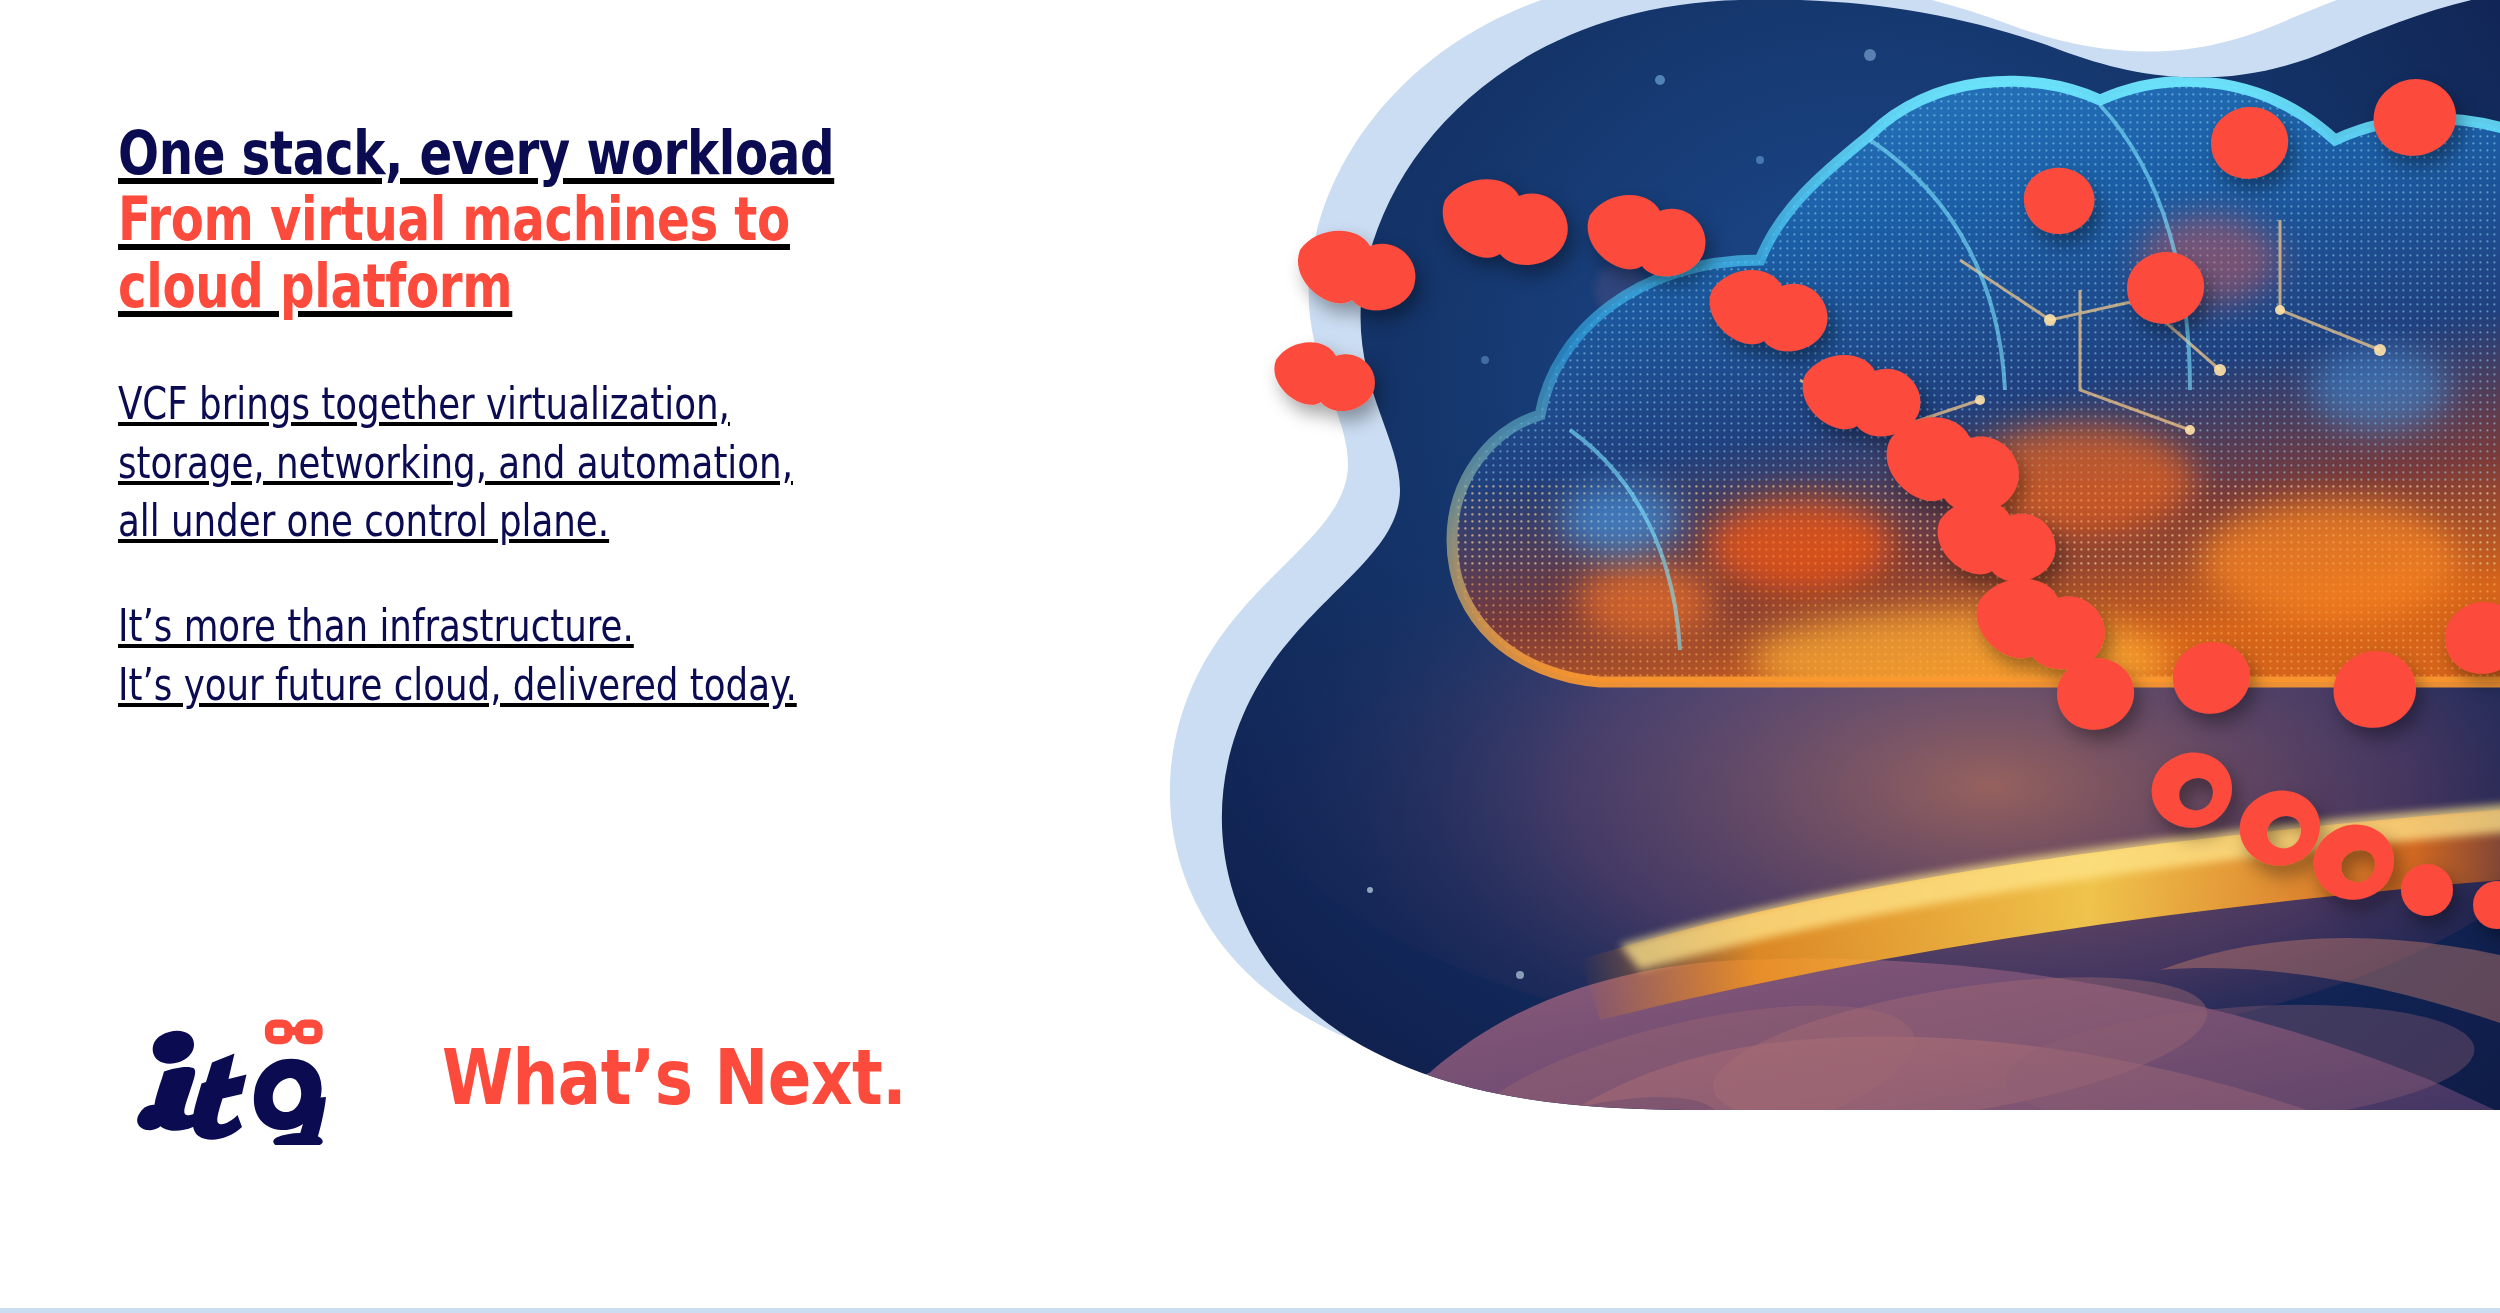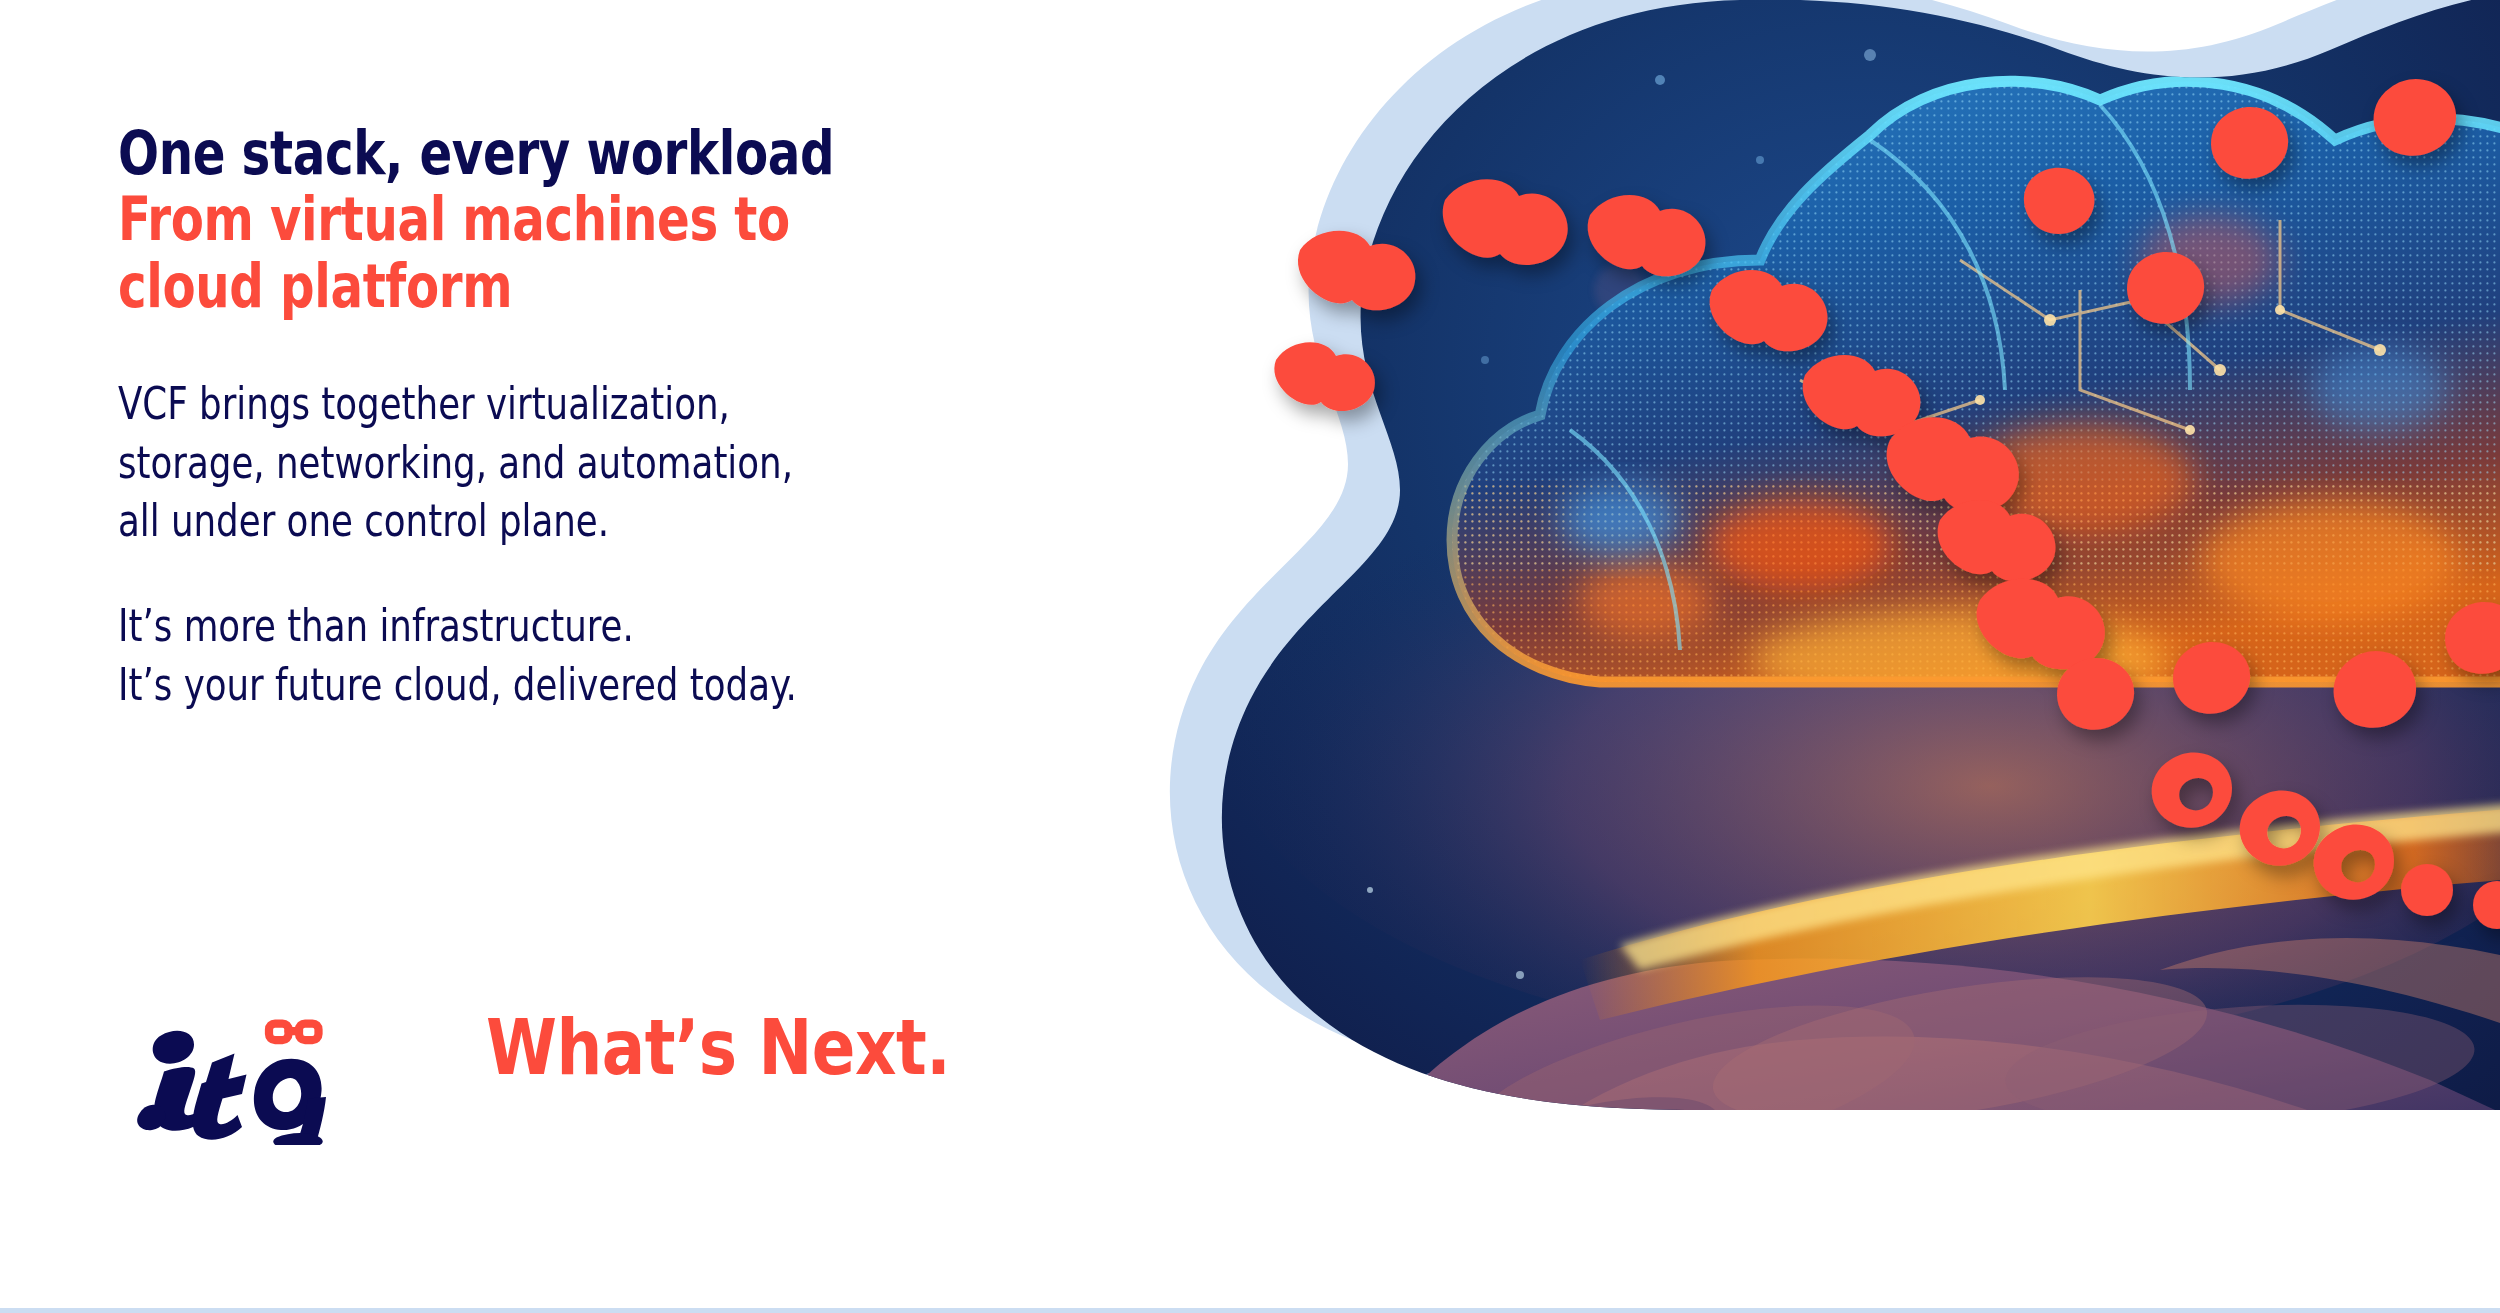--- a/index.html
+++ b/index.html
@@ -21,20 +21,21 @@
     overflow: hidden;
   }
 
   
   .left-col {
     position: absolute;
     left: 118px;
     top: 120px;
     width: 1080px;
     z-index: 40;
+    text-decoration: underline;
   }
 
   .headline {
     margin: 0;
     font-family: "DejaVu Sans Condensed", "Liberation Sans Narrow", "Liberation Sans", sans-serif;
     font-weight: bold;
     font-size: 61px;
     line-height: 1.09;
     letter-spacing: -0.4px;
     font-stretch: condensed;
@@ -59,22 +60,22 @@
 
   .para-1 { margin-top: 56px; }
   .para-2 { margin-top: 46px; }
 
   
   .logo-row {
     position: absolute;
     left: 122px;
     top: 1010px;
     display: flex;
+    align-items: center;
     z-index: 45;
-    gap: 44px;
   }
   .itq-logo {
     width: 225px;
     height: 135px;
     display: block;
   }
   .tagline {
     margin-left: 95px;
     color: #FC4B3C;
     font-family: "DejaVu Sans Condensed", "Liberation Sans Narrow", "Liberation Sans", sans-serif;

